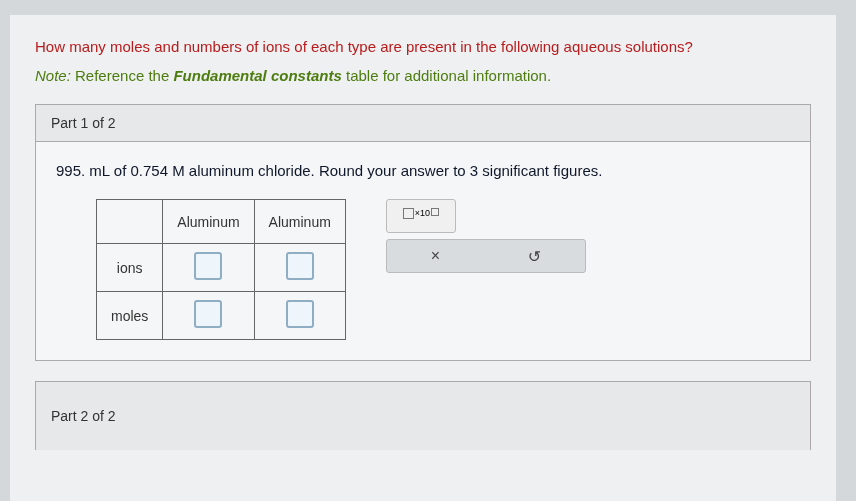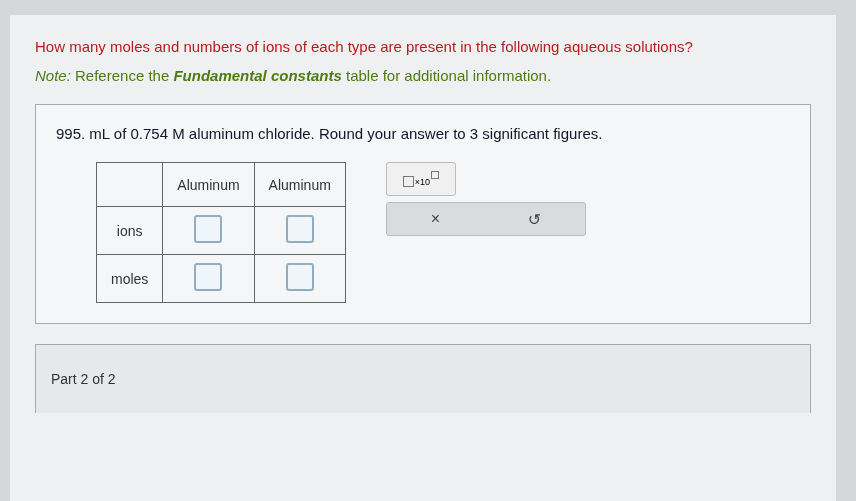--- a/index.html
+++ b/index.html
@@ -93,21 +93,21 @@
       background: #f0f0f0;
       border-radius: 3px;
       display: flex;
       align-items: center;
       justify-content: center;
       cursor: pointer;
       font-size: 12px;
     }
     .sci-notation {
       display: flex;
-      align-items: flex-end;
+      align-items: flex-start;
       gap: 1px;
     }
     .sci-box {
       width: 11px;
       height: 11px;
       border: 1px solid #777;
     }
     .sci-sub { font-size: 9px; vertical-align: sub; }
     .sci-sup {
       width: 8px;
@@ -147,20 +147,21 @@
 <div class="container">
   <p class="question-text">How many moles and numbers of ions of each type are present in the following aqueous solutions?</p>
   <p class="note-text">
     <span class="italic">Note:</span>
     <span> Reference the </span>
     <span class="bold-italic">Fundamental constants</span>
     <span> table for additional information.</span>
   </p>
 
   <div class="part-box">
+    <div class="part-header">Part 1 of 2</div>
     <div class="part-body">
       <p class="problem-text">995. mL of 0.754 M aluminum chloride. Round your answer to 3 significant figures.</p>
       <div class="content-row">
         <table class="answer-table">
           <tbody>
               <tr>
             <th class="corner-cell"></th>
             <th class="col-header">Aluminum</th>
             <th class="col-header">Aluminum</th>
           </tr>

